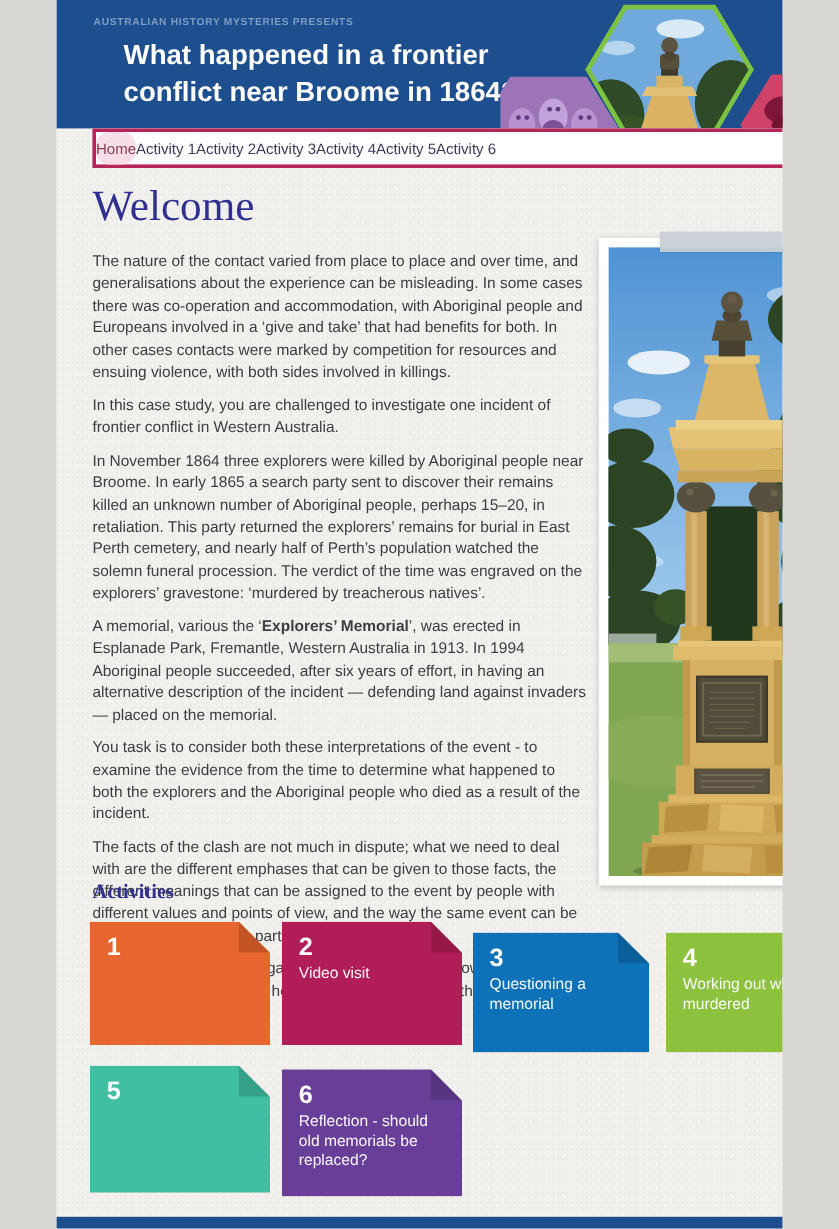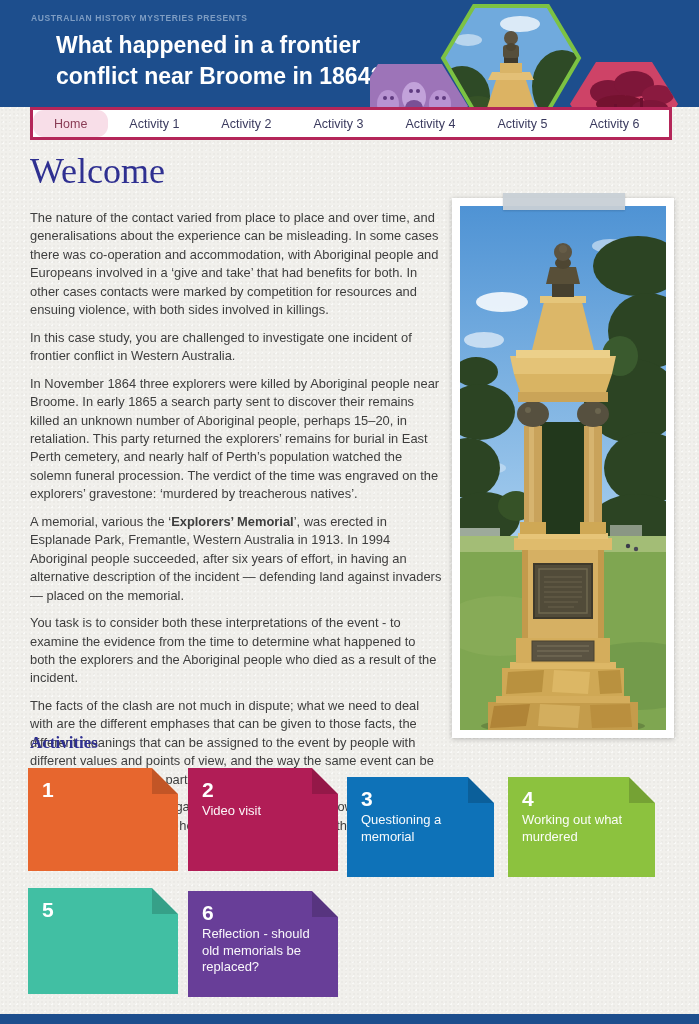--- a/index.html
+++ b/index.html
@@ -1,32 +1,32 @@
 <!DOCTYPE html>
 <html><head>
 <meta charset="utf-8">
 <style>
   html,body{margin:0;padding:0;background:#d8d7d3;}
   .page{
-    position:relative;width:699px;height:1024px;margin:0 auto;overflow:hidden;
+    position:relative;width:605px;height:1024px;margin:0 auto;overflow:hidden;
     background-color:#f1f0ec;
     background-image:radial-gradient(rgba(0,0,0,0.025) 1px, transparent 1px),
                      radial-gradient(rgba(255,255,255,0.6) 1px, transparent 1px);
     background-size:4px 4px,7px 7px;
     font-family:"Liberation Sans", sans-serif;
   }
   
   .header{position:absolute;left:0;top:0;width:699px;height:107px;background:#1d4e8d;overflow:hidden;}
   .eyebrow{position:absolute;left:31px;top:13px;font-size:8.5px;font-weight:bold;letter-spacing:0.6px;color:#7e9dc3;}
   .page-title{position:absolute;left:30px;top:30px;font-size:23px;line-height:31px;font-weight:bold;color:#ffffff;margin-left:26px;}
   .hexbanner{position:absolute;left:370px;top:0;width:312px;height:107px;}
   
   .nav{position:absolute;left:30px;top:107px;width:642px;height:33px;box-sizing:border-box;
        border:3px solid #b42659;background:#ffffff;display:flex;align-items:stretch;}
-  .nav-item{display:flex;align-items:center;padding:0 21px;font-size:12.5px;color:#3a3a5e;cursor:pointer;border-radius:11px;}
+  .nav-item{display:flex;align-items:center;padding:0 0;font-size:12.5px;color:#3a3a5e;cursor:pointer;border-radius:11px;}
   .nav-item.active{background:#f8dee8;color:#8a3c55;}
   
   .text-col{position:absolute;left:30px;top:150px;width:412px;}
   .welcome{font-family:"Liberation Serif", serif;font-weight:500;font-size:36px;color:#2f3091;margin:0 0 17px 0;}
   .text-col p{margin:0 0 9px 0;font-size:12.9px;line-height:1.43;color:#3e3e3e;}
   .text-col p b{color:#3e3e3e;}
   
   .photo-frame{position:absolute;left:452px;top:198px;width:222px;height:540px;box-sizing:border-box;
                background:#ffffff;padding:8px;box-shadow:0 1px 5px rgba(0,0,0,0.25);}
   .photo-frame svg{display:block;width:206px;height:524px;}

